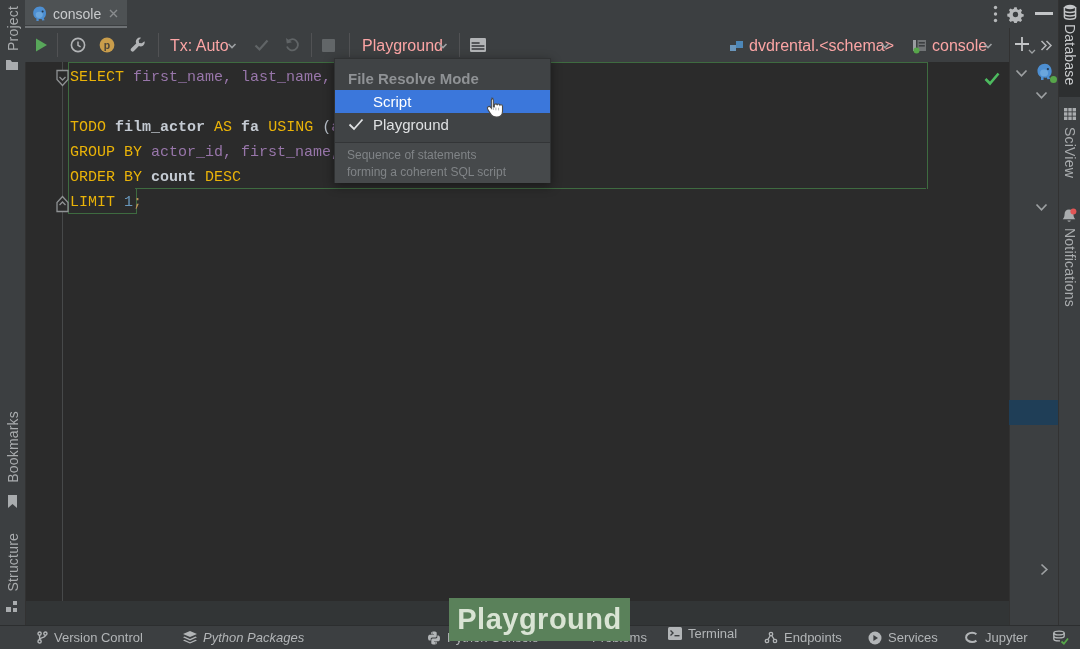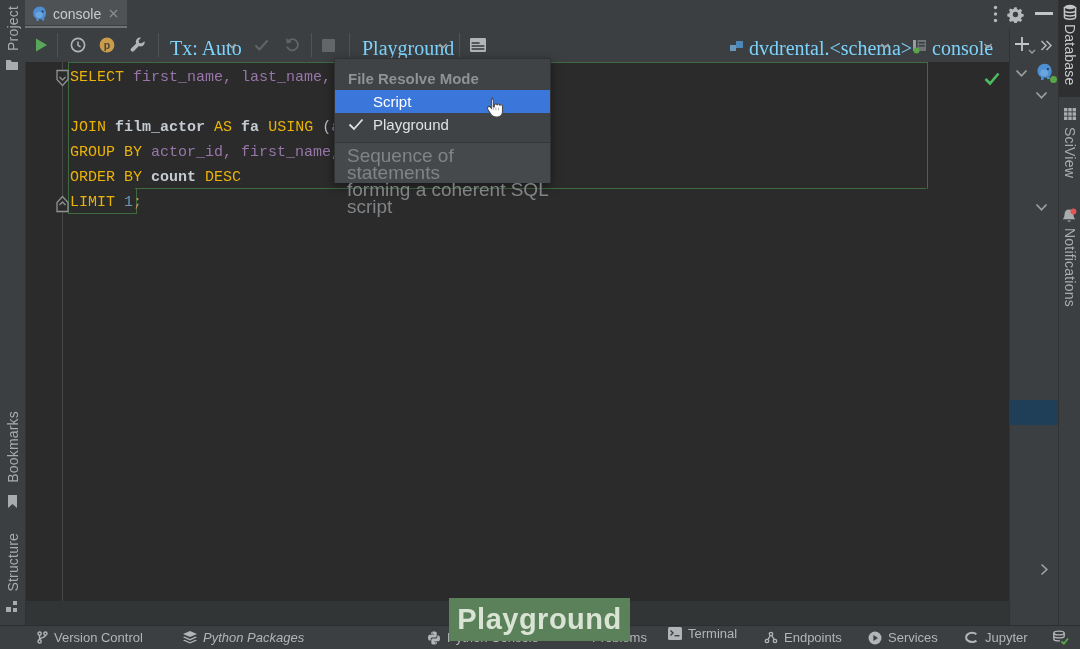--- a/index.html
+++ b/index.html
@@ -4,21 +4,21 @@
 <style>
   html,body{margin:0;padding:0;background:#2b2b2b;}
   #app{position:relative;width:1080px;height:649px;overflow:hidden;
        background:#3c3f41;font-family:"Liberation Sans",sans-serif;
        -webkit-font-smoothing:antialiased;}
   .abs{position:absolute;}
   .vtext-l{writing-mode:vertical-rl;transform:rotate(180deg);} 
   .vtext-r{writing-mode:vertical-rl;} 
   .striplabel{color:#a9acae;font-size:14px;letter-spacing:0.2px;}
   .sep{position:absolute;width:1px;background:#515254;top:33px;height:24px;}
-  .tbtext{color:#7dd3fc;font-size:20px;font-family:Liberation Serif, serif;}
+  .tbtext{color:#fca5a5;font-size:16px;}
   .mono{font-family:"Liberation Mono",monospace;font-size:15px;line-height:25px;white-space:pre;color:#a9b7c6;}
   .kw{color:#eab308;}
   .id{color:#9876aa;}
   .tb{color:#c4cad2;font-weight:bold;}
   .num{color:#6897bb;}
   .fn{color:#cc9157;font-style:italic;}
   .sb-item{display:inline-flex;align-items:center;gap:6px;color:#b2b5b7;font-size:13px;}
 </style>
 </head>
 <body>
@@ -143,21 +143,21 @@
 
   <div class="abs" style="left:26px;top:601px;width:983px;height:24px;background:#323536;"></div>
 
   <div class="abs" style="left:62px;top:62px;width:1px;height:539px;background:#47494a;"></div>
 
   <div class="abs" style="left:68px;top:62px;width:858px;height:126px;border:1px solid #3e6b40;border-bottom:none;"></div>
   <div class="abs" style="left:68px;top:188px;width:67px;height:25px;border:1px solid #3e6b40;border-top:none;"></div>
   <div class="abs" style="left:135px;top:188px;width:791px;height:1px;background:#3e6b40;"></div>
 
   <div class="abs mono" style="left:70px;top:65px;"><span class="kw">SELECT</span> <span class="id">first_name, last_name,</span> <span class="fn">count</span></div>
-  <div class="abs mono" style="left:70px;top:115px;"><span class="kw">JOIN</span> <span class="tb">film_actor</span> <span class="kw">AS</span> <span class="tb">fa</span> <span class="kw">USING</span> <span style="color:#b6bdc6">(</span><span class="id">act</span></div>
+  <div class="abs mono" style="left:70px;top:115px;"><span class="kw">TODO</span> <span class="tb">film_actor</span> <span class="kw">AS</span> <span class="tb">fa</span> <span class="kw">USING</span> <span style="color:#b6bdc6">(</span><span class="id">act</span></div>
   <div class="abs mono" style="left:70px;top:140px;"><span class="kw">GROUP BY</span> <span class="id">actor_id, first_name, l</span></div>
   <div class="abs mono" style="left:70px;top:165px;"><span class="kw">ORDER BY</span> <span class="tb">count</span> <span class="kw">DESC</span></div>
   <div class="abs mono" style="left:70px;top:190px;"><span class="kw">LIMIT</span> <span class="num">1</span><span style="color:#bb9157">;</span></div>
 
   <svg class="abs" style="left:55px;top:69px;" width="15" height="18" viewBox="0 0 15 18">
     <path fill="#2b2b2b" stroke="#8f9294" stroke-width="1.3" d="M2 1.5 h11 v9 l-5.5 6 l-5.5-6 z"></path>
     <path fill="none" stroke="#8f9294" stroke-width="1.3" d="M4.5 8 l3 3 l3-3"></path>
   </svg>
   <svg class="abs" style="left:55px;top:195px;" width="15" height="18" viewBox="0 0 15 18">
     <path fill="#2b2b2b" stroke="#8f9294" stroke-width="1.3" d="M2 16.5 h11 v-9 L7.5 1.5 L2 7.5 z"></path>
@@ -326,21 +326,21 @@
   <div class="abs" style="left:334px;top:58px;width:217px;height:125px;background:#404345;
        box-shadow:0 3px 10px rgba(0,0,0,0.45);border:1px solid #303233;box-sizing:border-box;">
     <div class="abs" style="left:13px;top:11px;color:#8f9295;font-weight:bold;font-size:15px;">File Resolve Mode</div>
     <div class="abs" style="left:0;top:31px;width:215px;height:23px;background:#3b77db;"></div>
     <div class="abs" style="left:38px;top:34px;color:#ffffff;font-size:15px;">Script</div>
     <svg class="abs" style="left:13px;top:59px;" width="16" height="13" viewBox="0 0 16 13">
         <path fill="none" stroke="#dfe1e3" stroke-width="1.8" d="M1.5 6.5 L6 11 L14.5 1.5"></path>
       </svg>
     <div class="abs" style="left:38px;top:57px;color:#dfe1e3;font-size:15px;">Playground</div>
     <div class="abs" style="left:0;top:83px;width:215px;height:40px;background:#46494b;border-top:1px solid #333537;">
-      <div style="padding:4px 0 0 12px;font-size:19px;line-height:17px;color:#808487;">Sequence of statements<br>forming a coherent SQL script</div>
+      <div style="padding:4px 0 0 12px;font-size:12px;line-height:17px;color:#808487;">Sequence of statements<br>forming a coherent SQL script</div>
     </div>
   </div>
 
   <svg class="abs" style="left:483px;top:97px;" width="24" height="27" viewBox="0 0 24 27">
     <path fill="#ffffff" stroke="#4a4a4a" stroke-width="1.1" d="M8.3 1.2 c1.2 0 2 .9 2 2.1 v6.5 l1 .15 v-1.6 c0-.9.65-1.5 1.5-1.5 .65 0 1.15.35 1.35.9 .25-.45.7-.7 1.3-.7 .75 0 1.3.45 1.45 1.15 .25-.3.6-.5 1.1-.5 .9 0 1.5.65 1.5 1.6 v4.9 c0 3.6-2.4 5.9-6 5.9 -2.9 0-4.7-1.2-6.1-3.5 l-2.7-4.4 c-.5-.85-.3-1.85.45-2.4 .75-.55 1.7-.35 2.35.45 l.85 1.05 v-7.9 c0-1.2.8-2.1 1.95-2.1 z"></path>
     <path fill="none" stroke="#9a9a9a" stroke-width="0.8" d="M10.3 10 v3 M12.9 10.5 v2.8 M15.6 10.7 v2.7"></path>
   </svg>
 
 </div>
 

